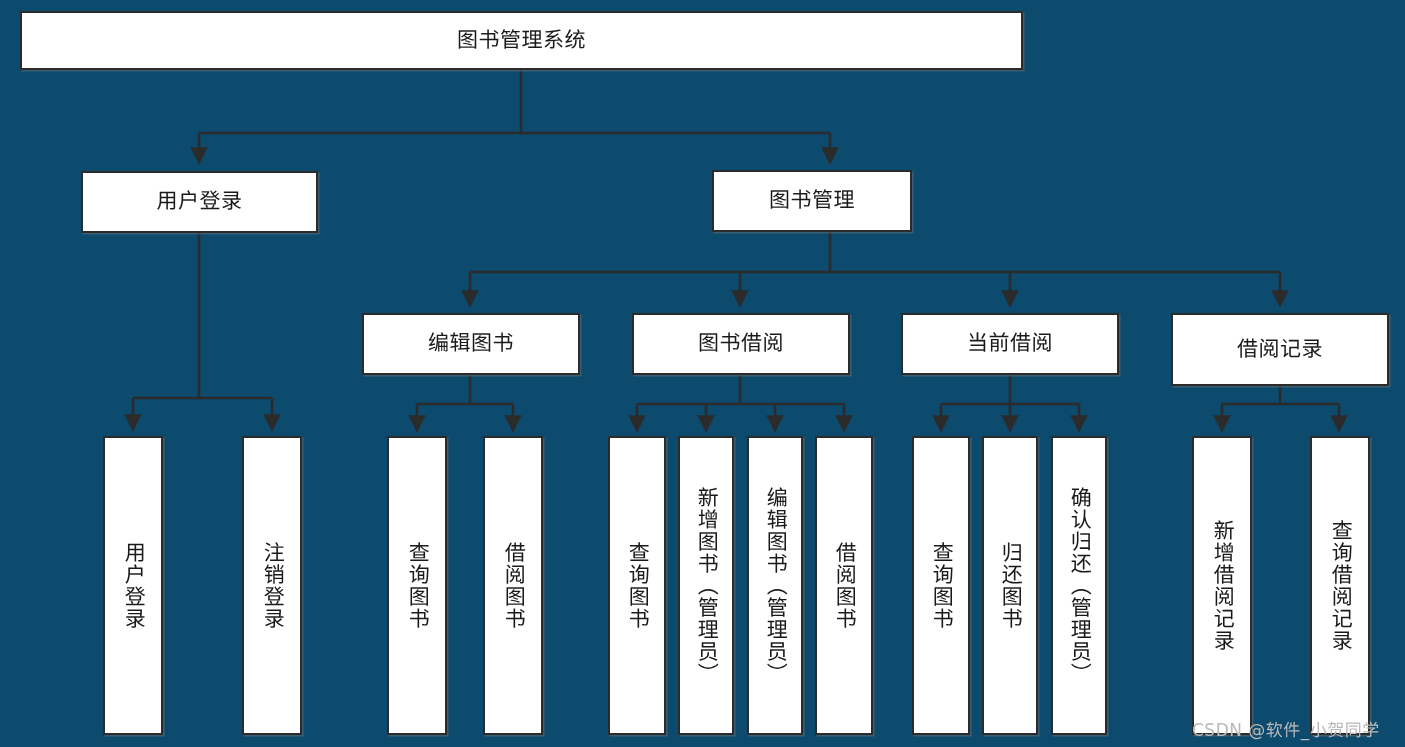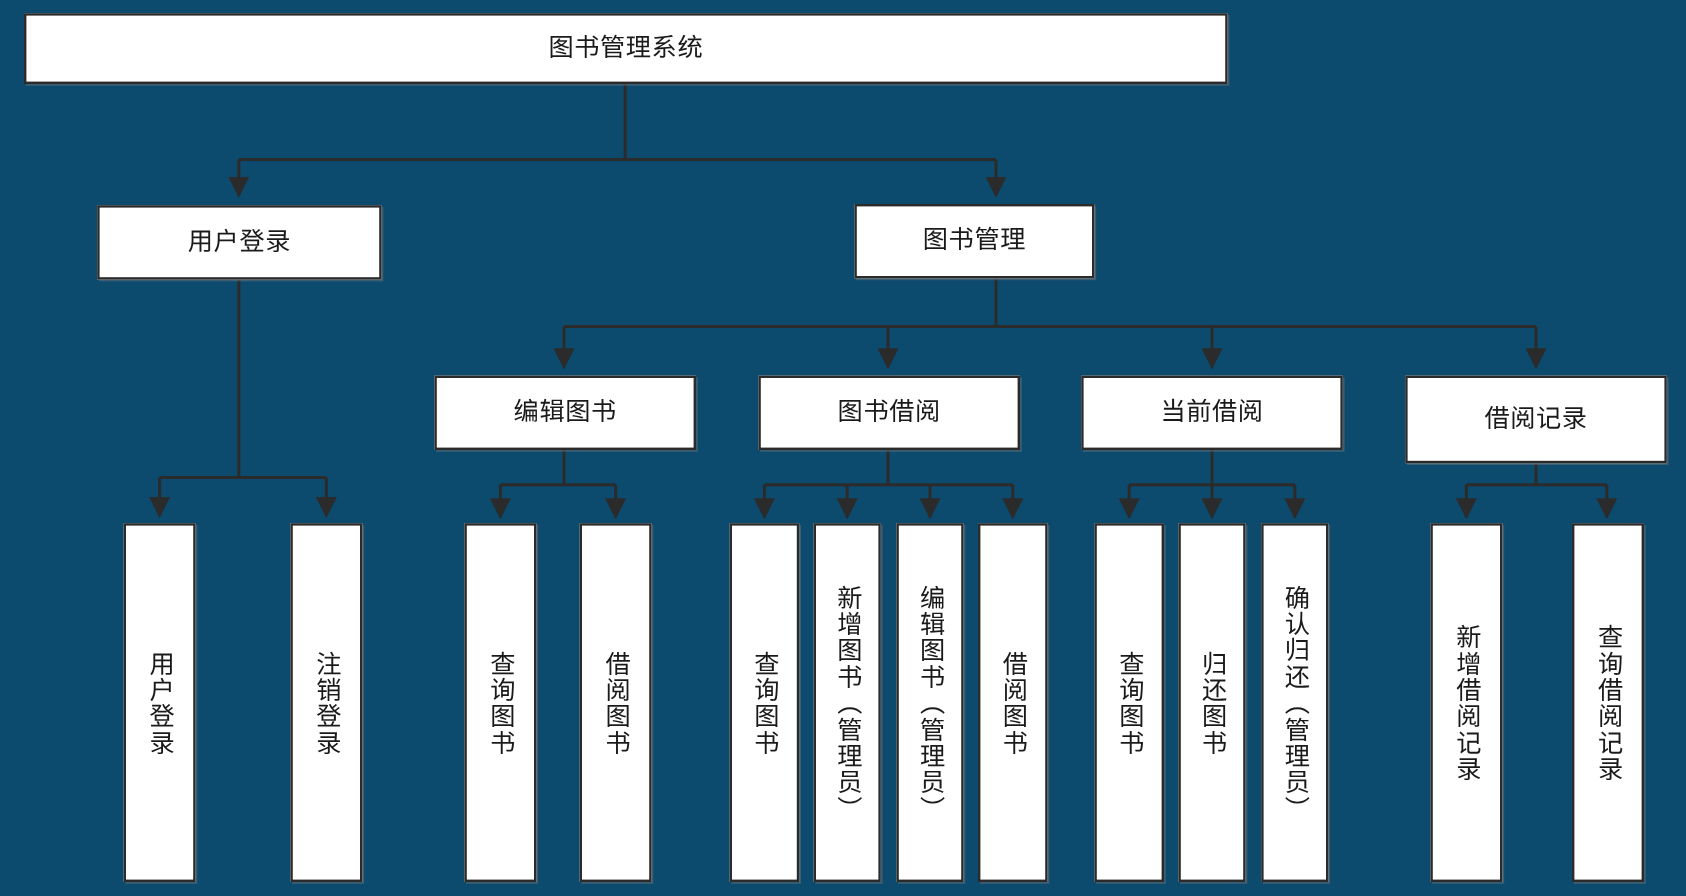--- a/index.html
+++ b/index.html
@@ -188,14 +188,15 @@
     <span class="vtext">确认归还（管理员）</span>
   </div>
 
   <div class="node node-v" style="left:1192px; top:436px; width:60px; height:299px;">
     <span class="vtext">新增借阅记录</span>
   </div>
   <div class="node node-v" style="left:1310px; top:436px; width:60px; height:299px;">
     <span class="vtext">查询借阅记录</span>
   </div>
 
+  <div class="watermark" style="left:1192px; top:716px;">CSDN @软件_小贺同学</div>
 
 </div>
 
 </body></html>

